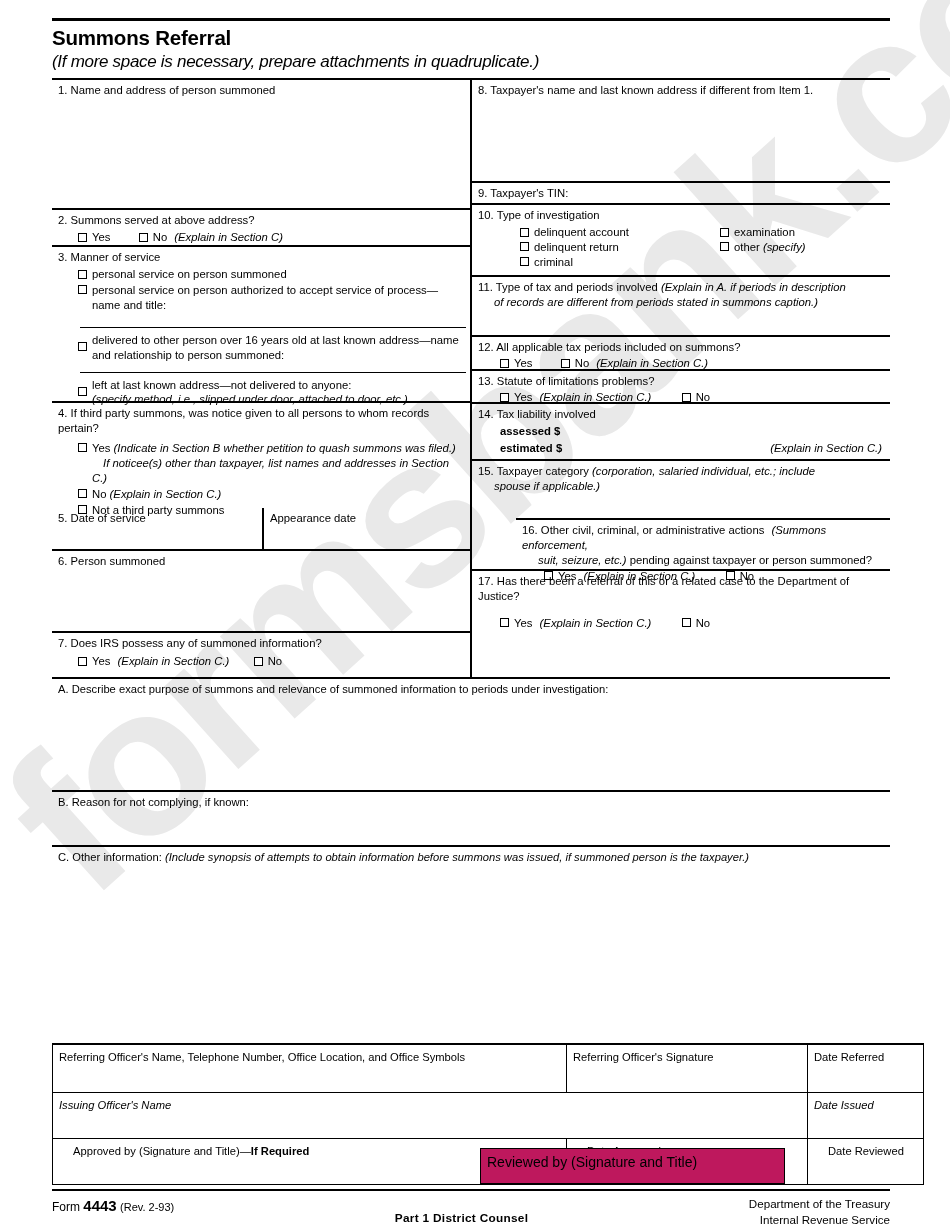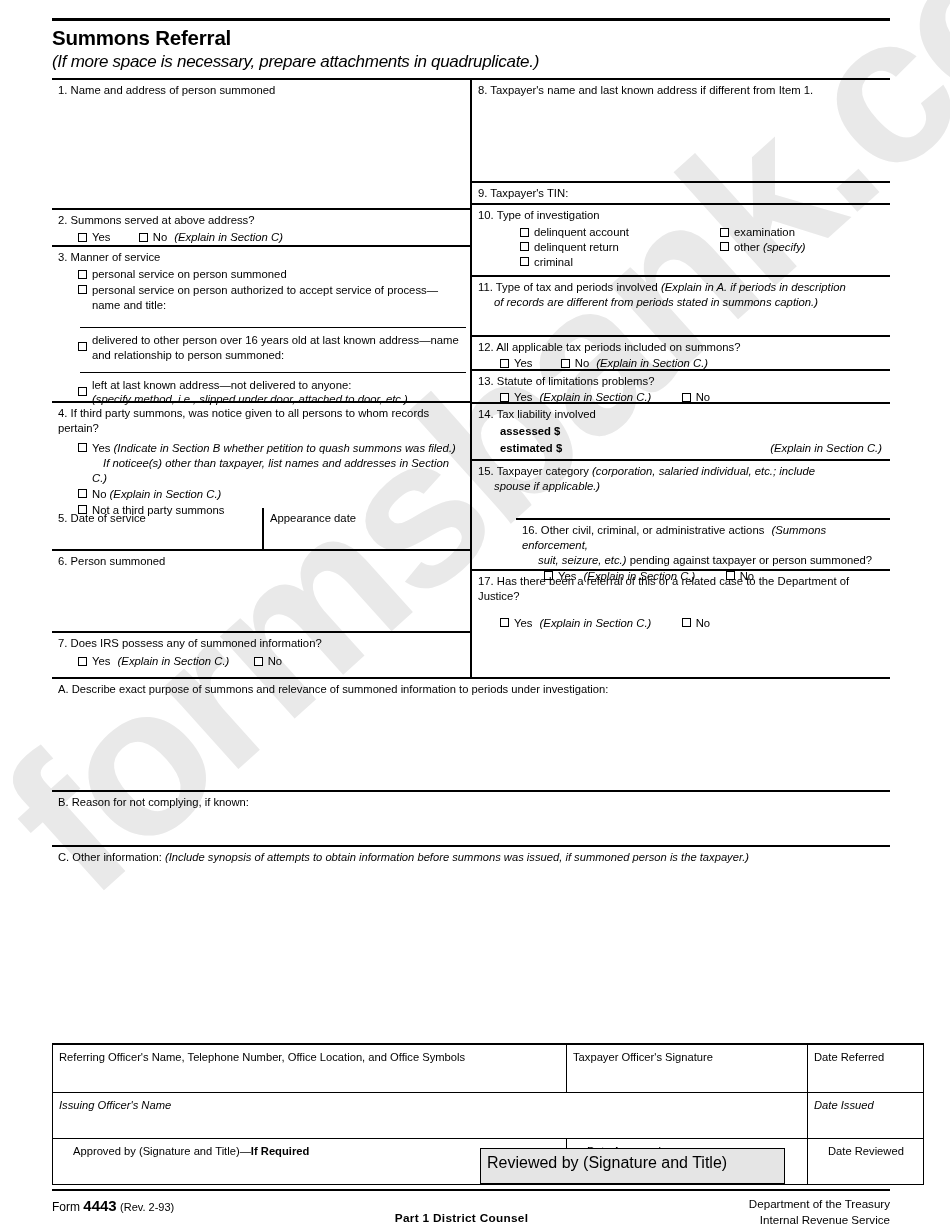--- a/index.html
+++ b/index.html
@@ -330,21 +330,21 @@
       </div>
     </div>
 
     <table class="sigtbl">
       <tbody>
           <tr class="r1">
         <td class="sigtop" style="width:503px;">
           <span>Referring Officer's Name, Telephone Number, Office Location, and Office Symbols</span>
         </td>
         <td class="sigtop" style="width:230px;">
-          <span>Taxpayer Officer's Signature</span>
+          <span>Referring Officer's Signature</span>
         </td>
         <td class="sigtop" style="width:105px;">
           <span>Date Referred</span>
         </td>
       </tr>
       <tr class="r2">
         <td colspan="2">
           <span>Issuing Officer's Name</span>
         </td>
         <td>
@@ -359,21 +359,21 @@
           <span>Date Approved</span>
         </td>
         <td style="width:105px;">
           <span>Date Reviewed</span>
         </td>
       </tr>
     </tbody>
       </table>
 
     <div style="position:relative;width:838px;height:0;">
-      <div style="position:absolute;left:428px;top:-37px;width:305px;height:36px;border:1.4px solid #000;box-sizing:border-box;padding:5px 4px 4px 6px;font-size:16px;background:#e5e5e5;">
+      <div style="position:absolute;left:428px;top:-37px;width:305px;height:36px;border:1.4px solid #000;box-sizing:border-box;padding:5px 4px 4px 6px;font-size:14px;background:#be185d;">
         <span>Reviewed by (Signature and Title)</span>
       </div>
     </div>
 
     <div class="footer" style="margin-top:4px;">
       <div class="frow">
         <div class="fleft">
           <span>Form</span>
           <b>4443</b>
           <span class="rev">(Rev. 2-93)</span>

